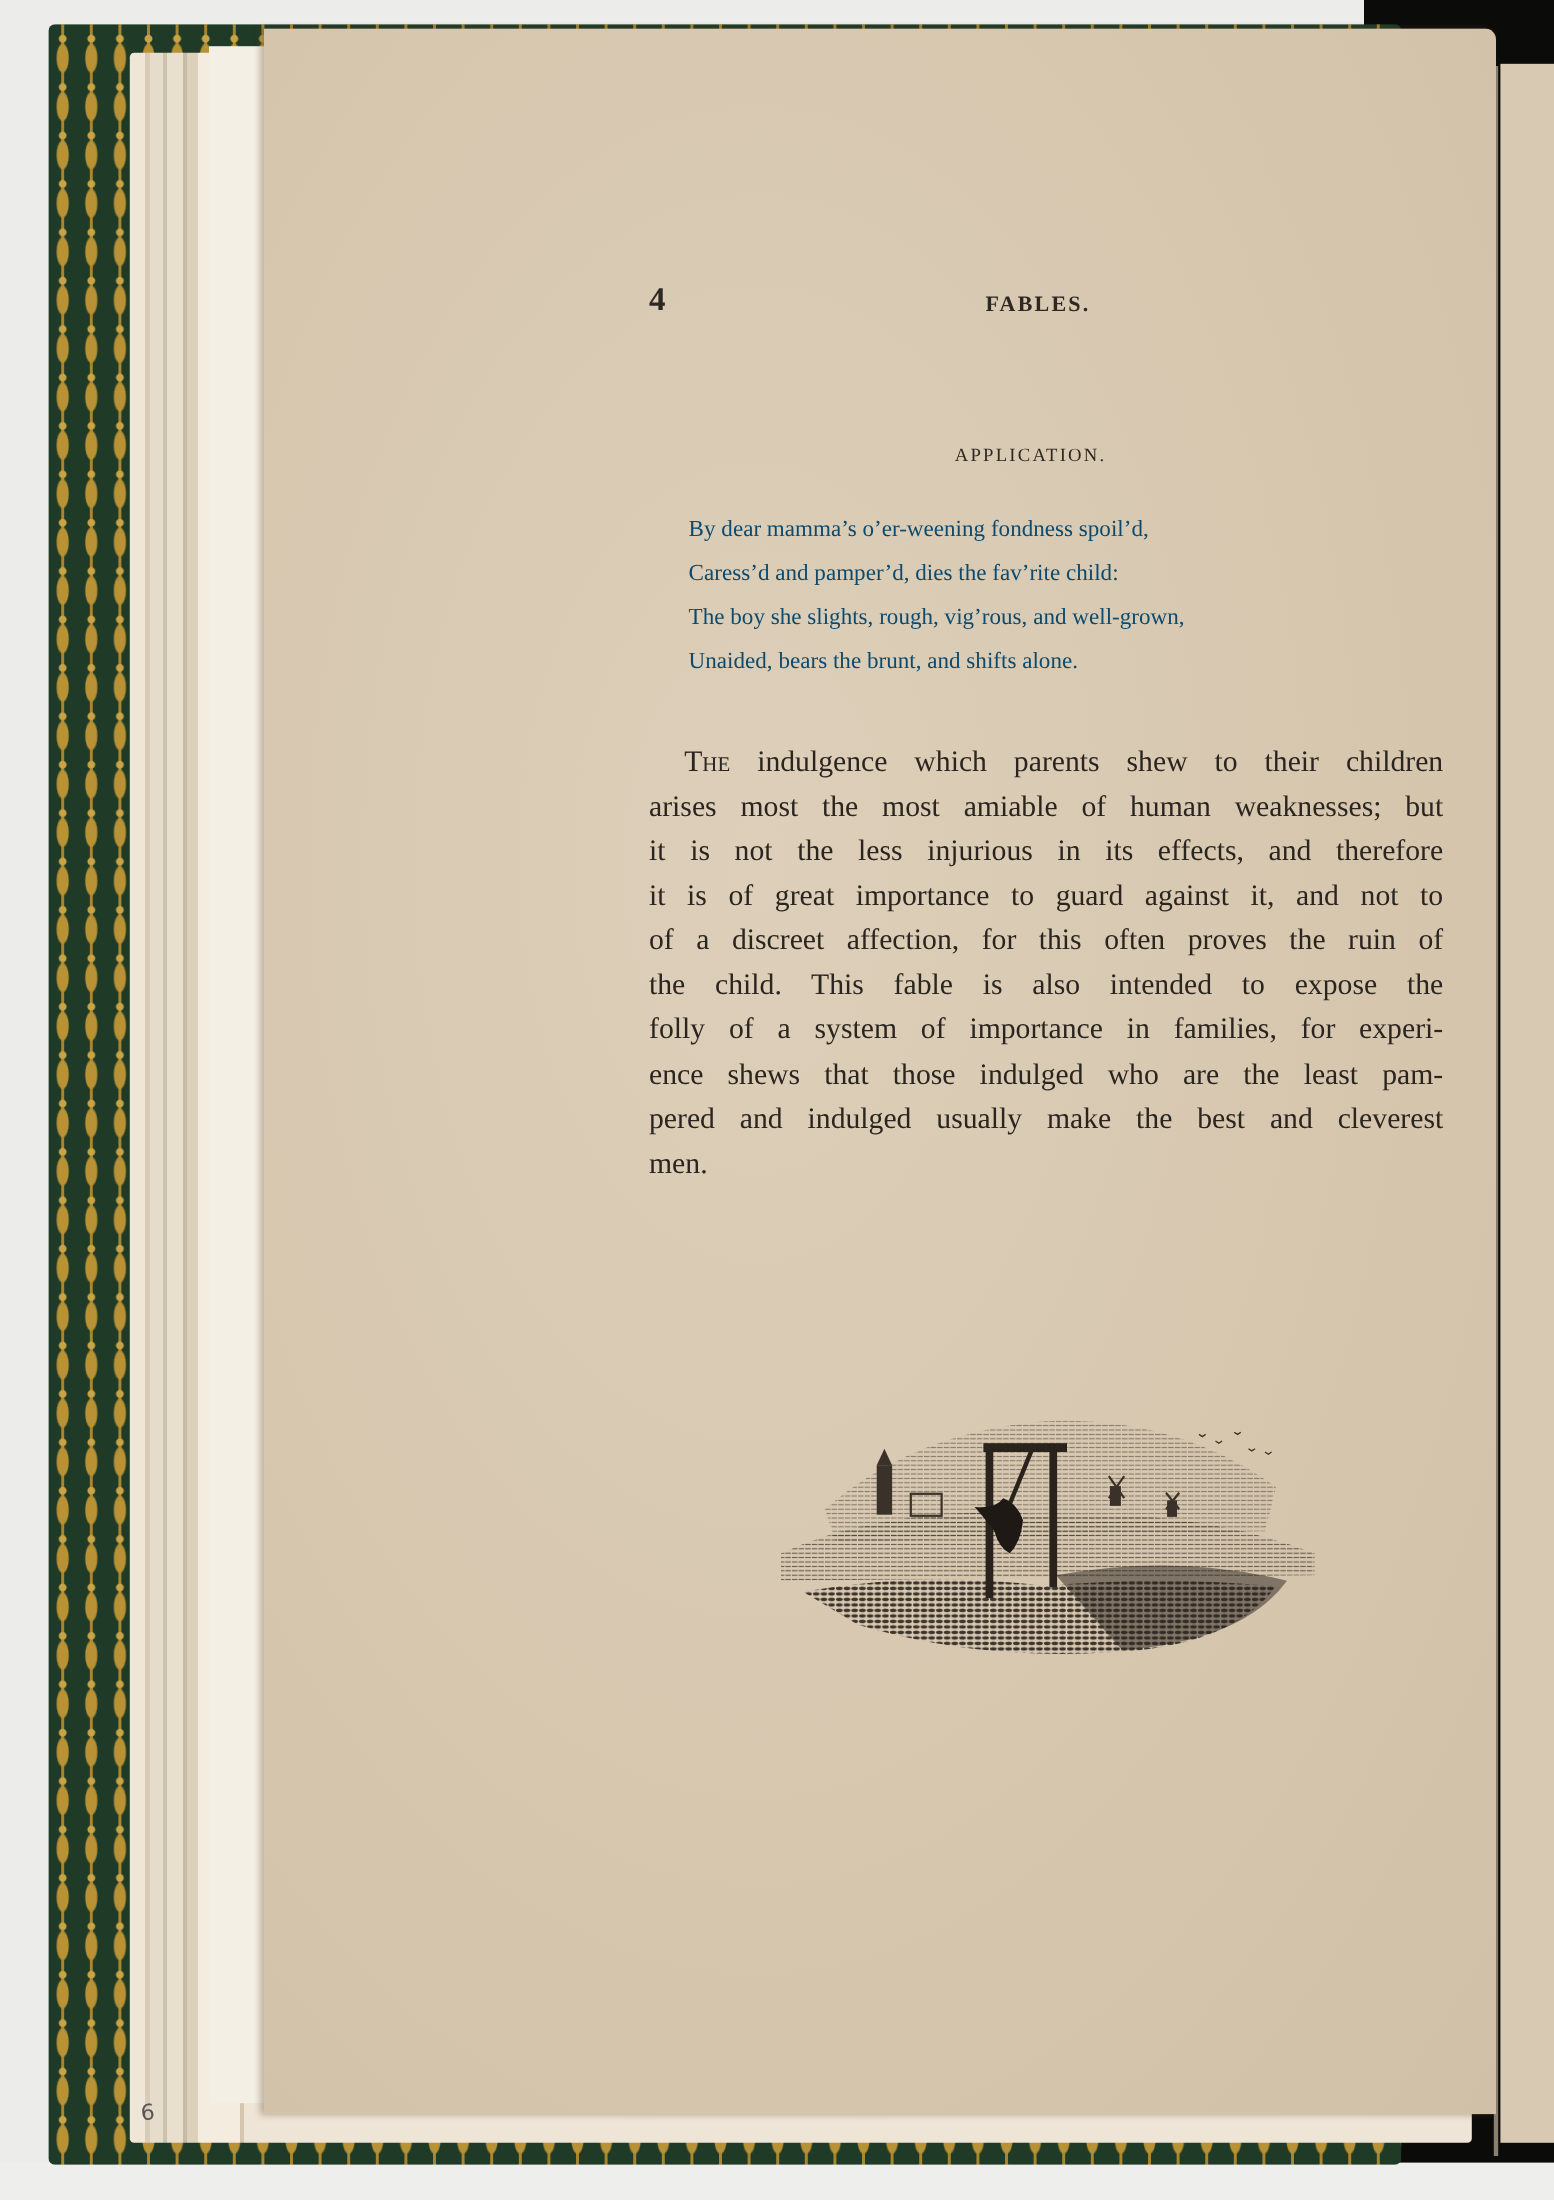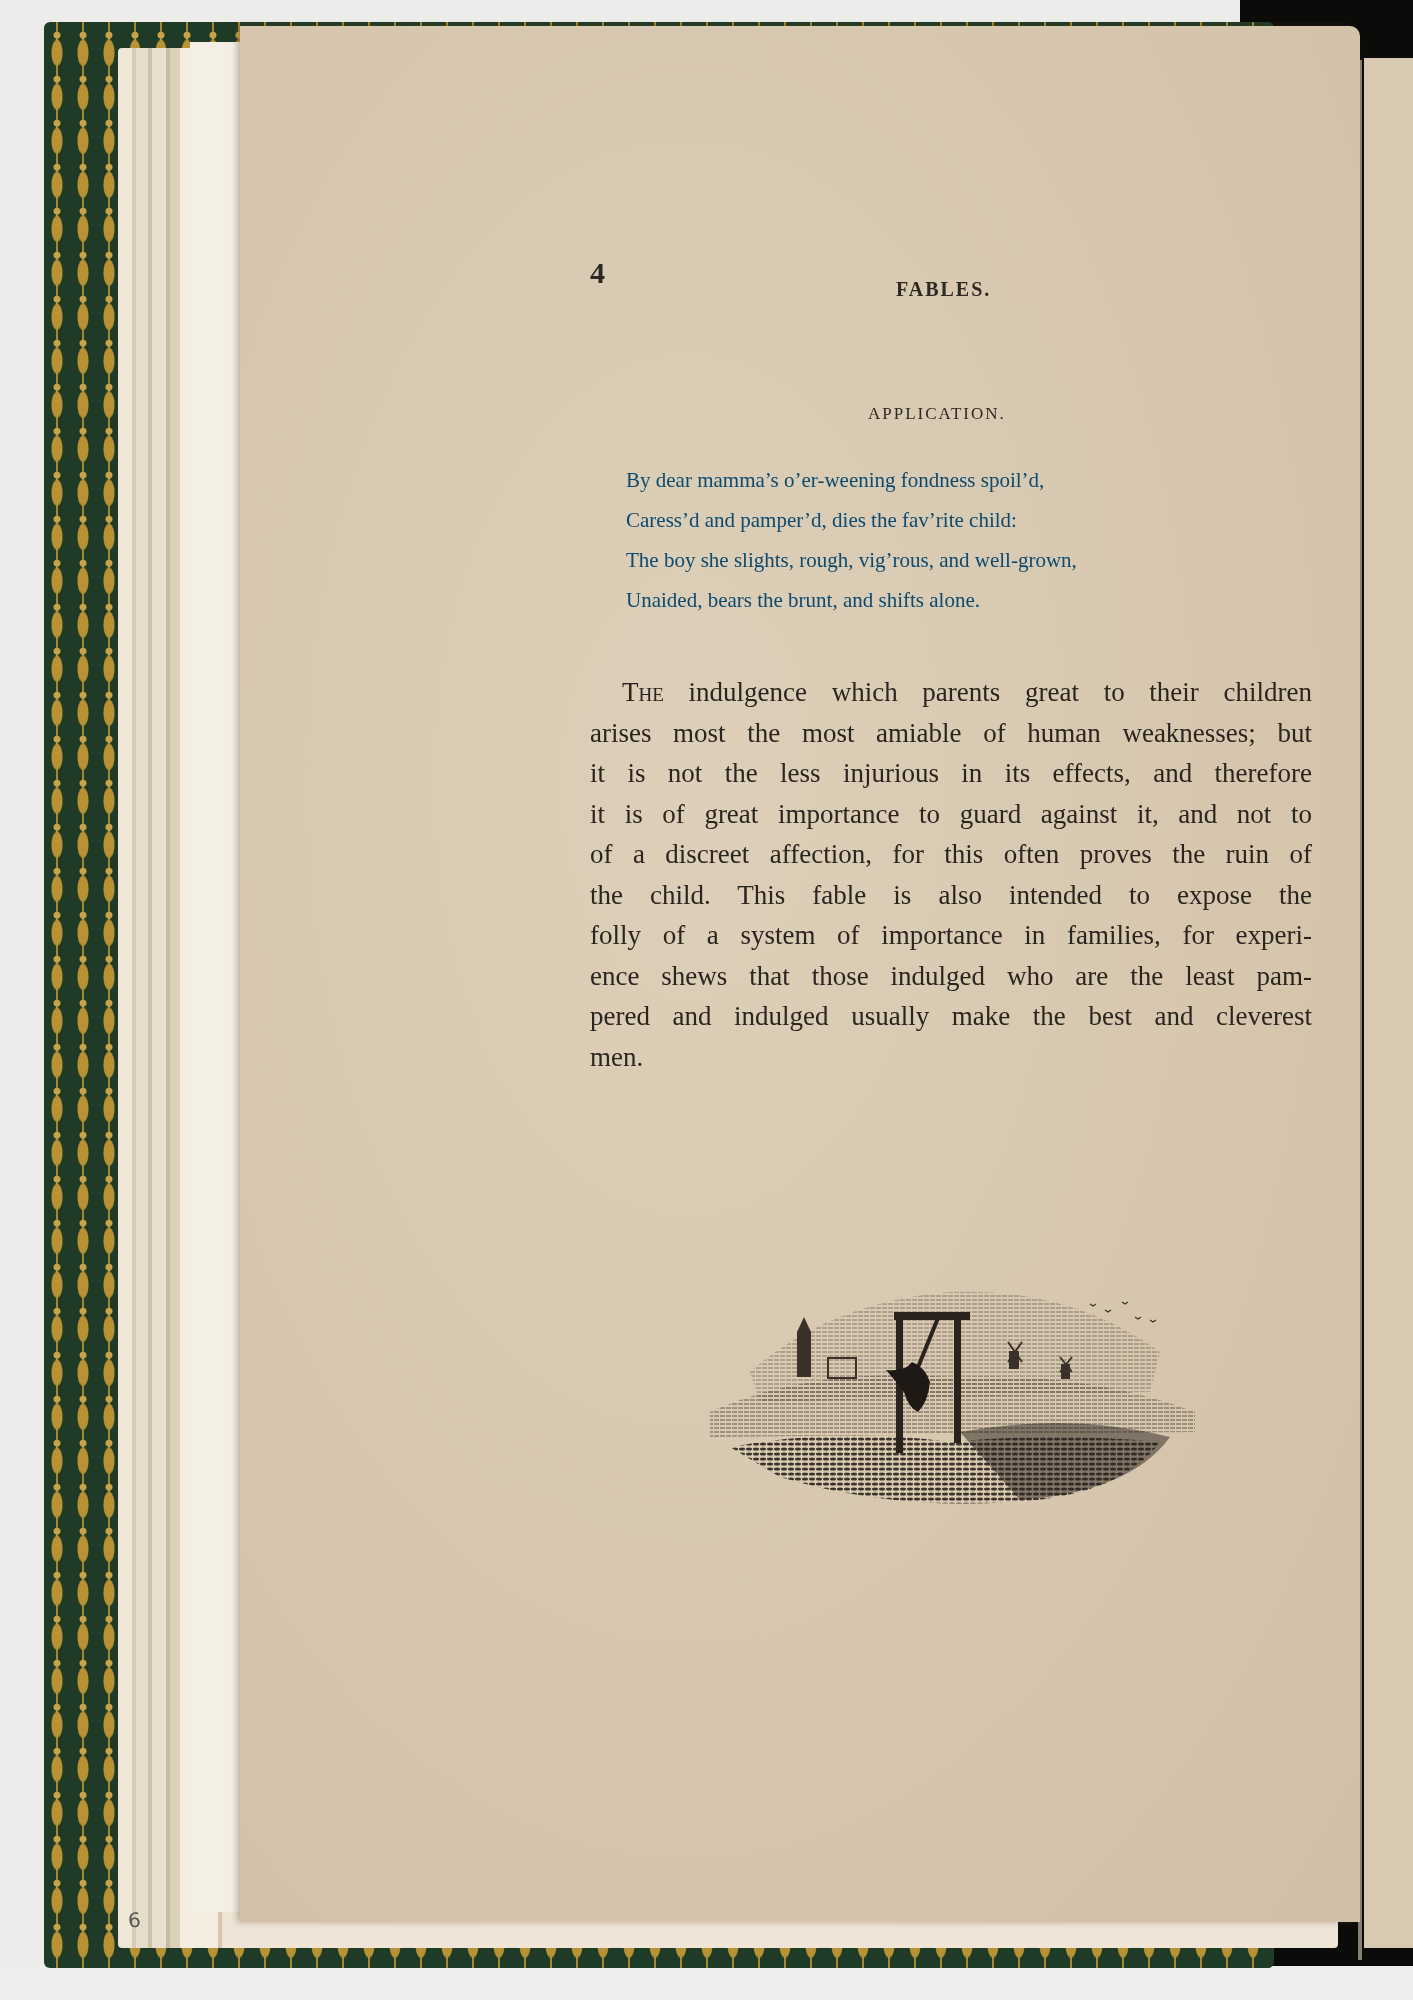--- a/index.html
+++ b/index.html
@@ -47,21 +47,21 @@
     position:absolute; left:1364px; top:58px; width:49px; height:1890px; background:#d8c9b2;
   }
   .pencil-number {
     position:absolute; left:128px; top:1908px; font-family:"DejaVu Sans", sans-serif;
     font-size:20px; color:#555; transform:rotate(-4deg);
   }
 
   
   .running-head { position:absolute; top:256px; left:590px; width:420px; height:30px; }
   .page-number { position:absolute; left:0; top:0; font-size:30px; color:#2e2822; font-weight:bold; }
-  .head-title { position:absolute; left:306px; top:22px; font-size:20px; letter-spacing:2px; color:#2e2822; font-weight:bold; }
+  .head-title { position:absolute; left:306px; top:10px; font-size:20px; letter-spacing:2px; color:#2e2822; font-weight:bold; }
   .section-title { position:absolute; left:868px; top:404px; font-size:17px; letter-spacing:2px; color:#2e2822; font-weight:normal; }
 
   .verse { position:absolute; left:626px; top:460px; font-size:21px; line-height:40px; color:#0c4a6e; }
   .verse div { white-space:nowrap; }
 
   .prose { position:absolute; left:590px; top:672px; width:722px; font-size:27px; line-height:40.5px; color:#2b2520; }
   .prose div { white-space:nowrap; text-align:justify; text-align-last:justify; }
   .prose div.last { text-align-last:left; }
   .prose .indent { padding-left:32px; }
   .smallcaps { font-variant:small-caps; }
@@ -93,21 +93,21 @@
 <div class="section-title">APPLICATION.</div>
 
 <div class="verse">
   <div>By dear mamma’s o’er-weening fondness spoil’d,</div>
   <div>Caress’d and pamper’d,  dies the fav’rite child:</div>
   <div>The boy she slights, rough, vig’rous, and well-grown,</div>
   <div>Unaided,  bears the brunt,  and shifts alone.</div>
 </div>
 
 <div class="prose">
-  <div class="indent"><span class="smallcaps">The</span><span> indulgence which parents great to their children</span></div>
+  <div class="indent"><span class="smallcaps">The</span><span> indulgence which parents shew to their children</span></div>
   <div>arises most the most amiable of human weaknesses; but</div>
   <div>it is not the less injurious in its effects, and therefore</div>
   <div>it is of great importance to guard against it, and not to</div>
   <div>of a discreet affection, for this often proves the ruin of</div>
   <div>the child.  This fable is also intended to expose the</div>
   <div>folly of a system of importance in families, for experi-</div>
   <div>ence shews that those indulged who are the least pam-</div>
   <div>pered and indulged usually make the best and cleverest</div>
   <div class="last">men.</div>
 </div>

